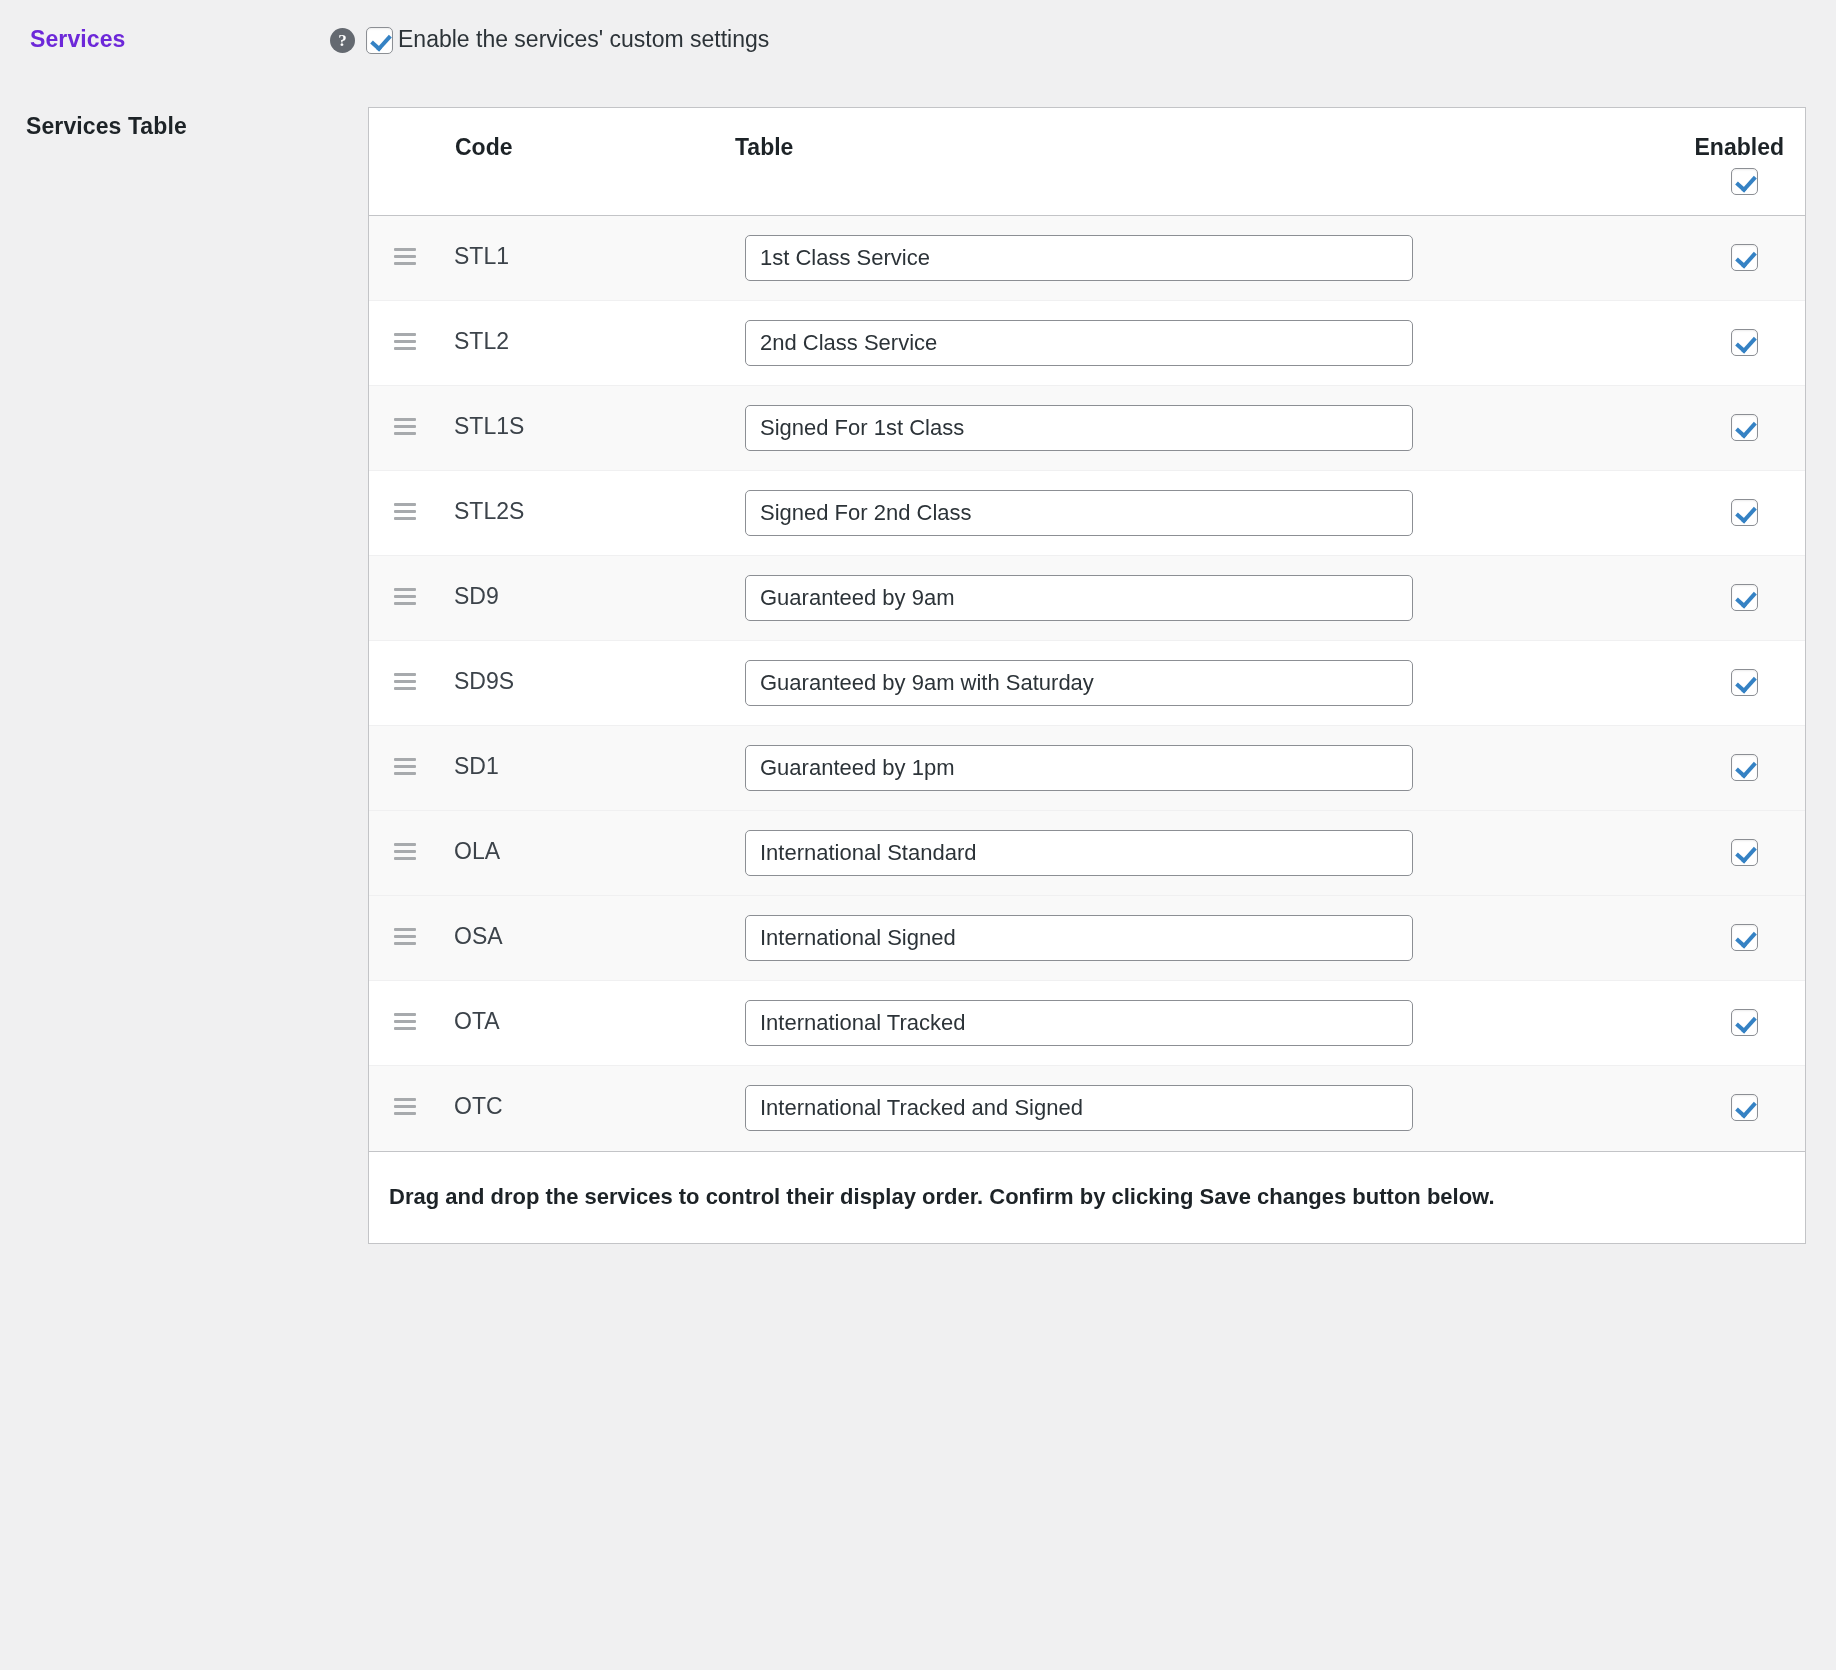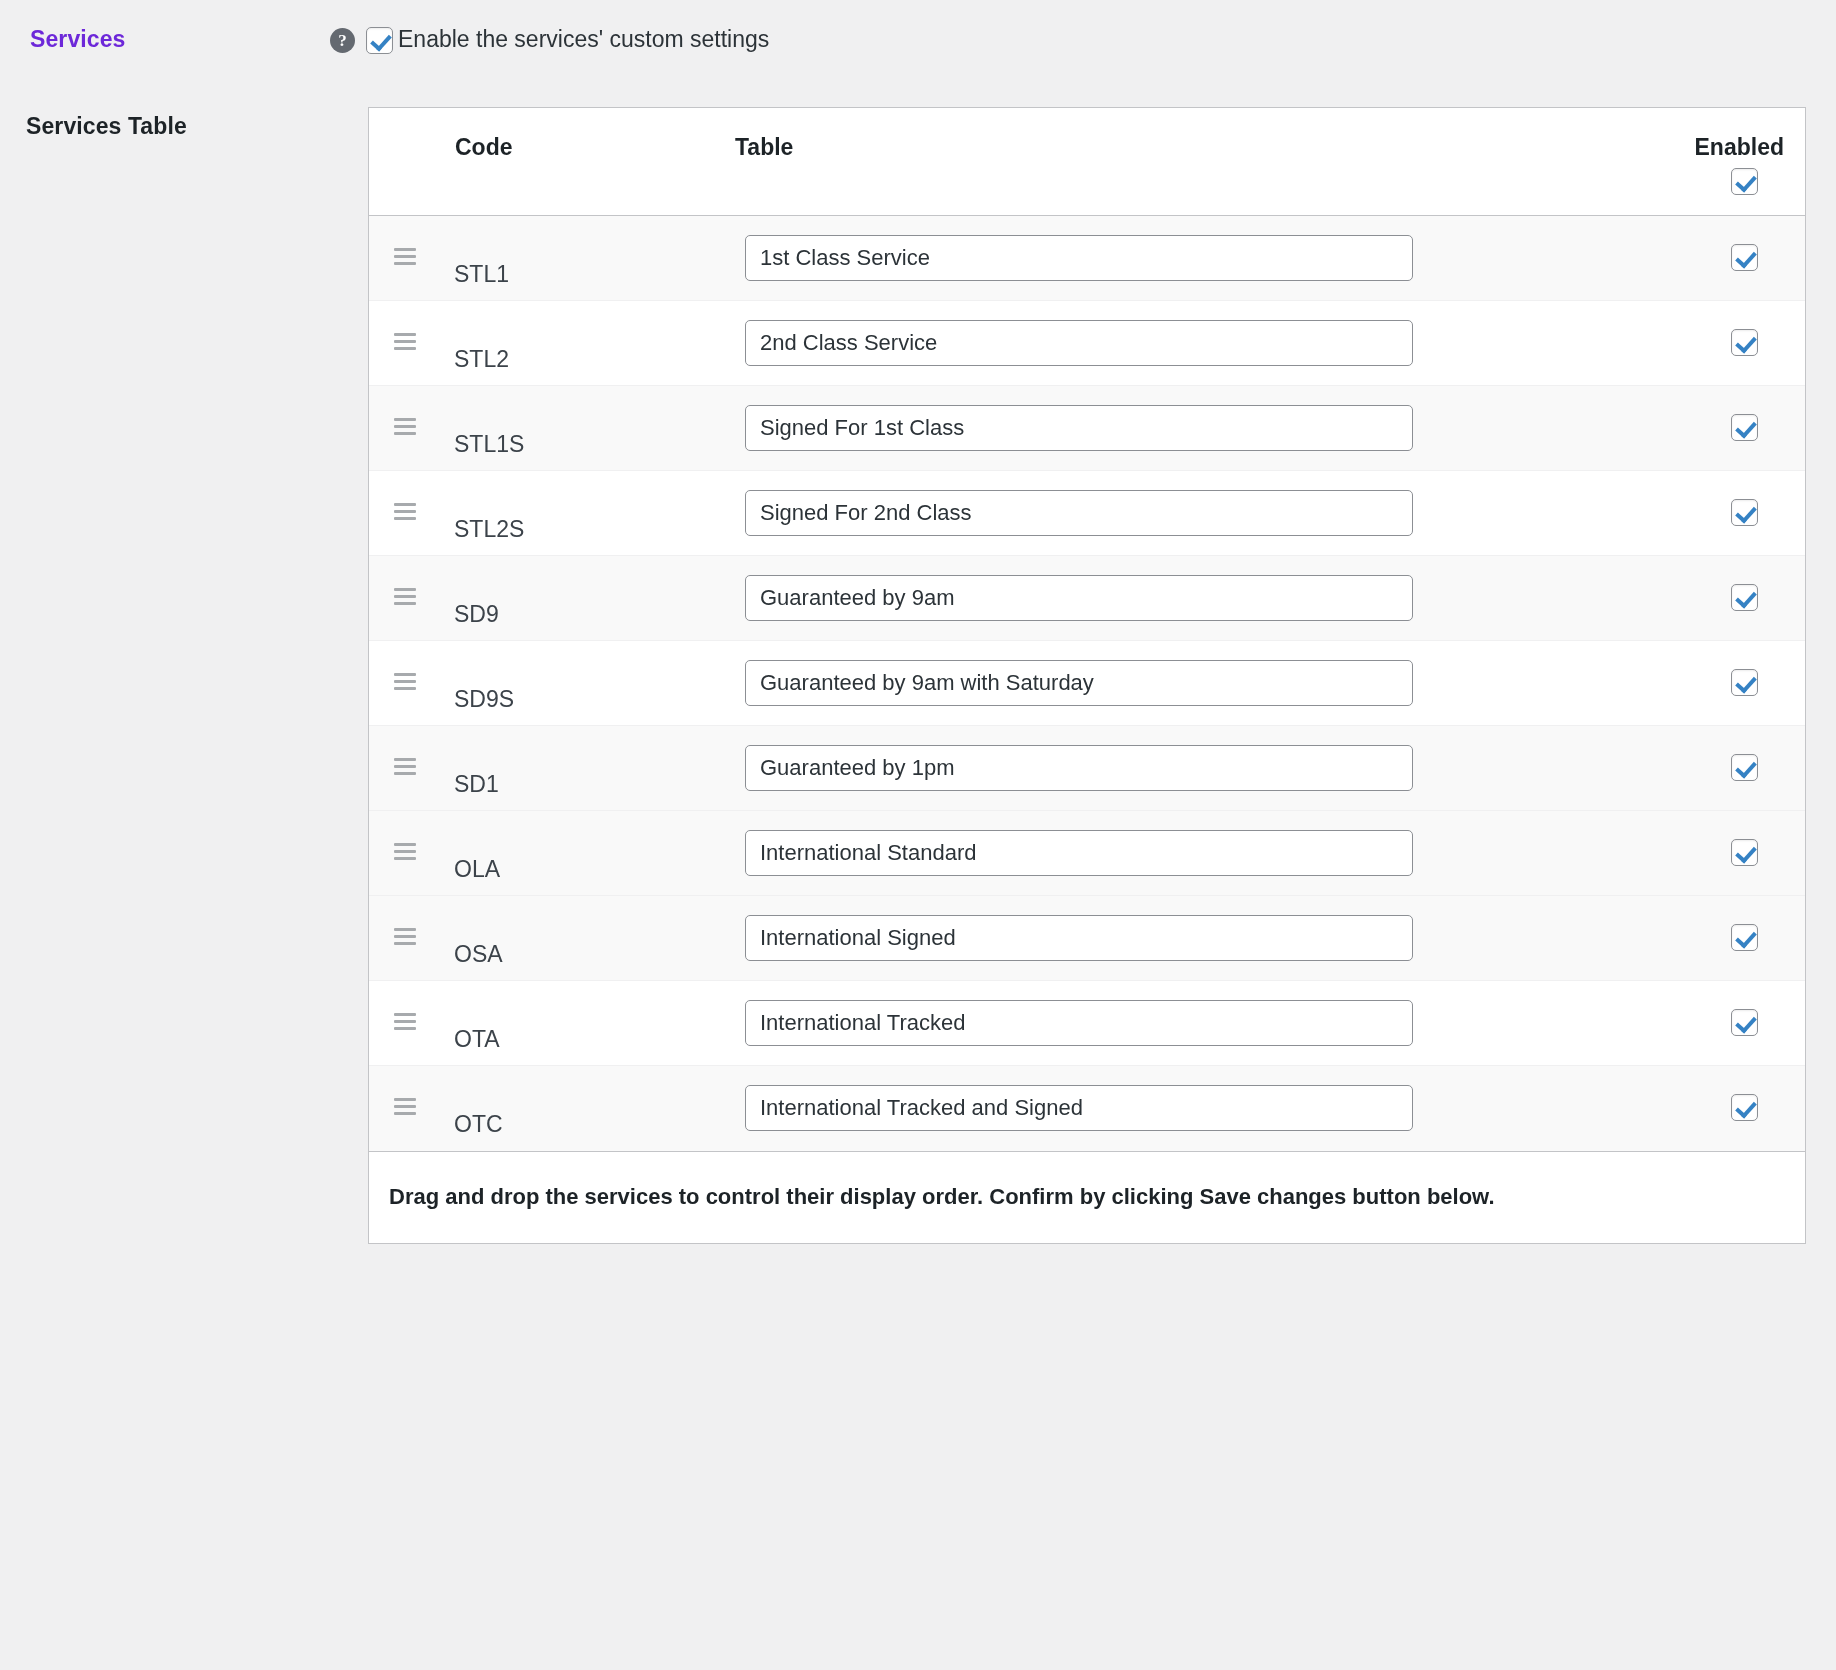--- a/index.html
+++ b/index.html
@@ -152,21 +152,21 @@
     display: block;
     height: 3px;
     background: #a7aaad;
     margin-bottom: 4px;
     border-radius: 1px;
   }
   .drag-handle i:last-child { margin-bottom: 0; }
 
   .cell-code {
     position: absolute;
-    left: 85px; top: 45px;
+    left: 85px; top: 27px;
     font-size: 23px;
     color: #3c434a;
     white-space: nowrap;
   }
 
   .cell-name {
     position: absolute;
     left: 368px; top: 19px;
     width: 668px;
     padding-left: 8px;

